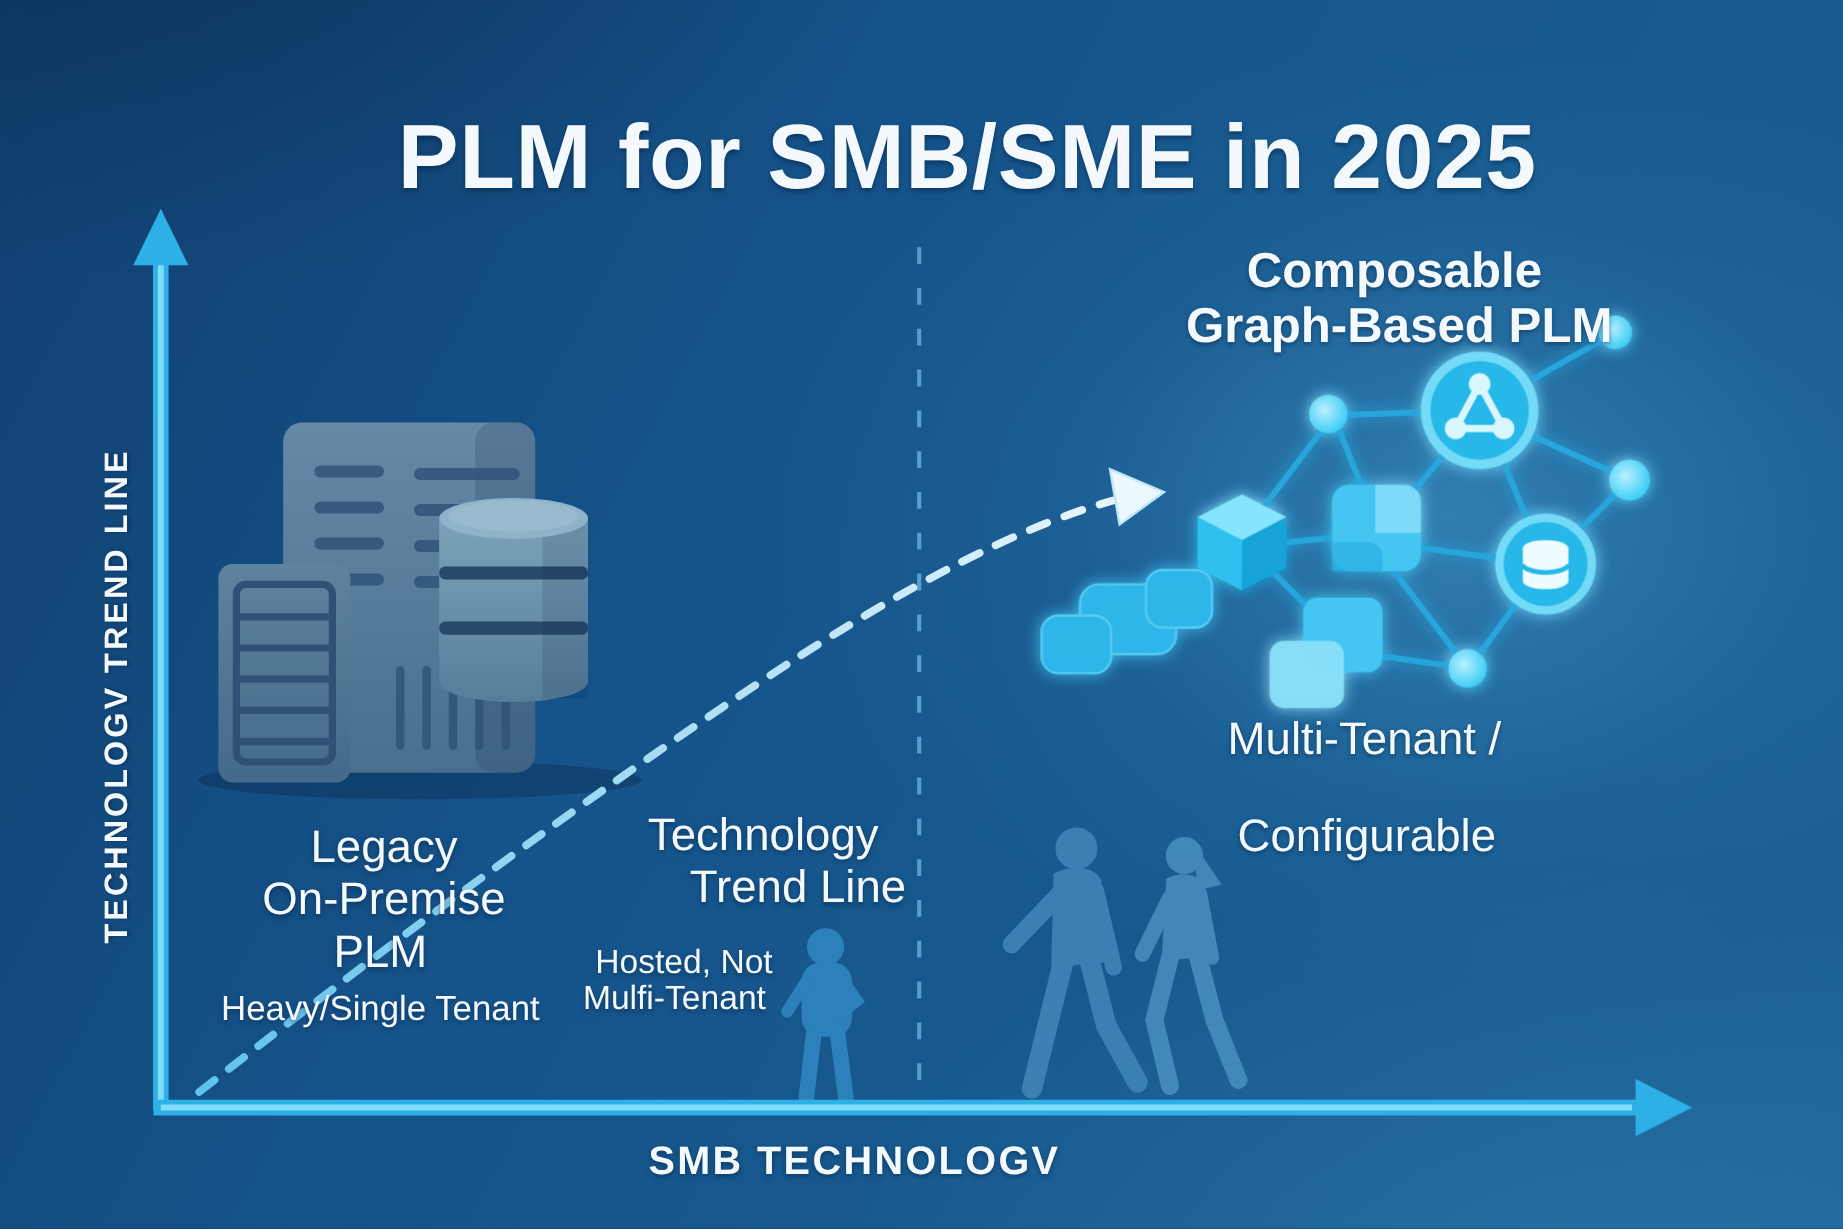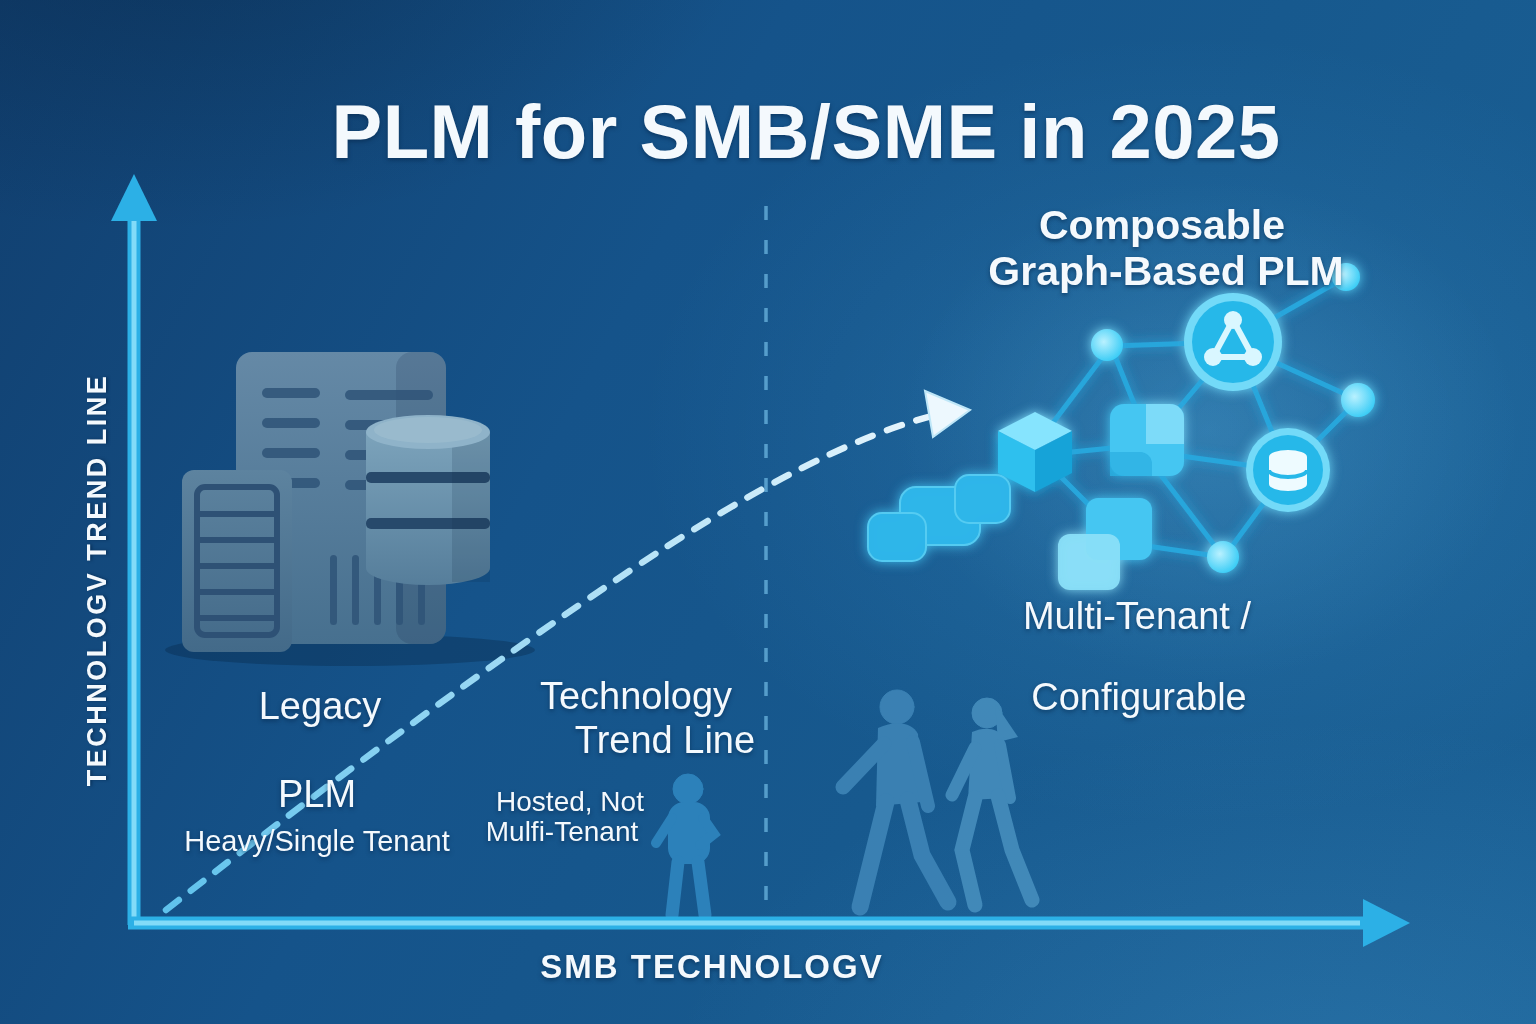--- a/index.html
+++ b/index.html
@@ -219,20 +219,21 @@
     </g>
   </svg>
 
   <div class="txt title" style="left:806px;top:88px;">PLM for SMB/SME in 2025</div>
 
 
   <div class="txt h1" style="left:1162px;top:202px;">Composable</div>
   <div class="txt h1" style="left:1166px;top:248px;">Graph-Based PLM</div>
 
   <div class="txt h2" style="left:320px;top:684px;">Legacy</div>
+  <div class="txt h2" style="left:320px;top:728px;">On-Premise</div>
   <div class="txt h2" style="left:317px;top:772px;">PLM</div>
   <div class="txt sub2" style="left:317px;top:825px;">Heavy/Single Tenant</div>
 
   <div class="txt h2" style="left:636px;top:674px;">Technology</div>
   <div class="txt h2" style="left:665px;top:718px;">Trend Line</div>
   <div class="txt sub3" style="left:570px;top:786px;">Hosted, Not</div>
   <div class="txt sub3" style="left:562px;top:816px;">Mulfi-Tenant</div>
 
   <div class="txt h2" style="left:1137px;top:594px;">Multi-Tenant /</div>
   <div class="txt h2" style="left:1139px;top:636px;margin-top:39px;">Configurable</div>

